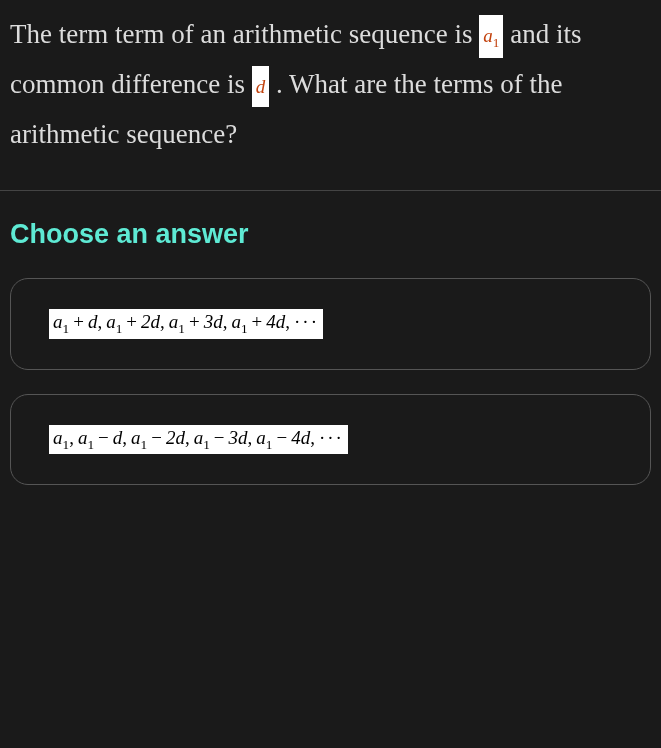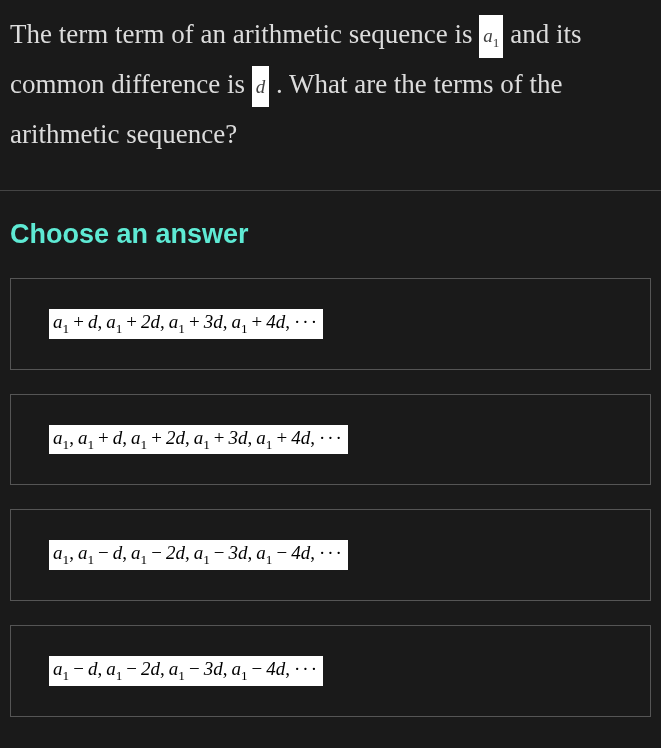--- a/index.html
+++ b/index.html
@@ -16,21 +16,21 @@
       overflow: hidden;
     }
     .question-section {
       padding: 10px 10px 30px 10px;
       font-size: 27px;
       line-height: 1.85;
       color: #dcdcdc;
     }
     .math-inline {
       background-color: #ffffff;
-      color: #404040;
+      color: #c2410c;
       font-family: 'Times New Roman', serif;
       font-style: italic;
       font-size: 19px;
       padding: 3px 4px;
       vertical-align: middle;
       display: inline-block;
     }
     .math-inline sub {
       font-size: 0.7em;
       font-style: normal;
@@ -46,21 +46,21 @@
     }
     .choose-heading {
       font-family: Arial, Helvetica, sans-serif;
       font-size: 27px;
       font-weight: bold;
       color: #5eead4;
       margin-bottom: 28px;
     }
     .answer-option {
       border: 1px solid #555;
-      border-radius: 0;
+      border-radius: 18px;
       padding: 30px 38px;
       margin-bottom: 24px;
       cursor: pointer;
     }
     .math-block {
       background-color: #ffffff;
       color: #000000;
       font-family: 'Times New Roman', serif;
       font-style: italic;
       font-size: 19px;
@@ -99,24 +99,18 @@
 
 <hr class="divider">
 
 <div class="choose-section">
   <div class="choose-heading">Choose an answer</div>
 
   <div class="answer-option">
     <span class="math-block">a<sub>1</sub><span class="op">+</span>d<span class="comma">,</span>a<sub>1</sub><span class="op">+</span>2d<span class="comma">,</span>a<sub>1</sub><span class="op">+</span>3d<span class="comma">,</span>a<sub>1</sub><span class="op">+</span>4d<span class="comma">,</span><span class="dots">···</span></span>
   </div>
 
-  <div class="answer-option">
-    <span class="math-block">a<sub>1</sub><span class="comma">,</span>a<sub>1</sub><span class="op">+</span>d<span class="comma">,</span>a<sub>1</sub><span class="op">+</span>2d<span class="comma">,</span>a<sub>1</sub><span class="op">+</span>3d<span class="comma">,</span>a<sub>1</sub><span class="op">+</span>4d<span class="comma">,</span><span class="dots">···</span></span>
-  </div>
 
   <div class="answer-option">
     <span class="math-block">a<sub>1</sub><span class="comma">,</span>a<sub>1</sub><span class="op">−</span>d<span class="comma">,</span>a<sub>1</sub><span class="op">−</span>2d<span class="comma">,</span>a<sub>1</sub><span class="op">−</span>3d<span class="comma">,</span>a<sub>1</sub><span class="op">−</span>4d<span class="comma">,</span><span class="dots">···</span></span>
   </div>
 
-  <div class="answer-option">
-    <span class="math-block">a<sub>1</sub><span class="op">−</span>d<span class="comma">,</span>a<sub>1</sub><span class="op">−</span>2d<span class="comma">,</span>a<sub>1</sub><span class="op">−</span>3d<span class="comma">,</span>a<sub>1</sub><span class="op">−</span>4d<span class="comma">,</span><span class="dots">···</span></span>
-  </div>
 </div>
 
 </body></html>

